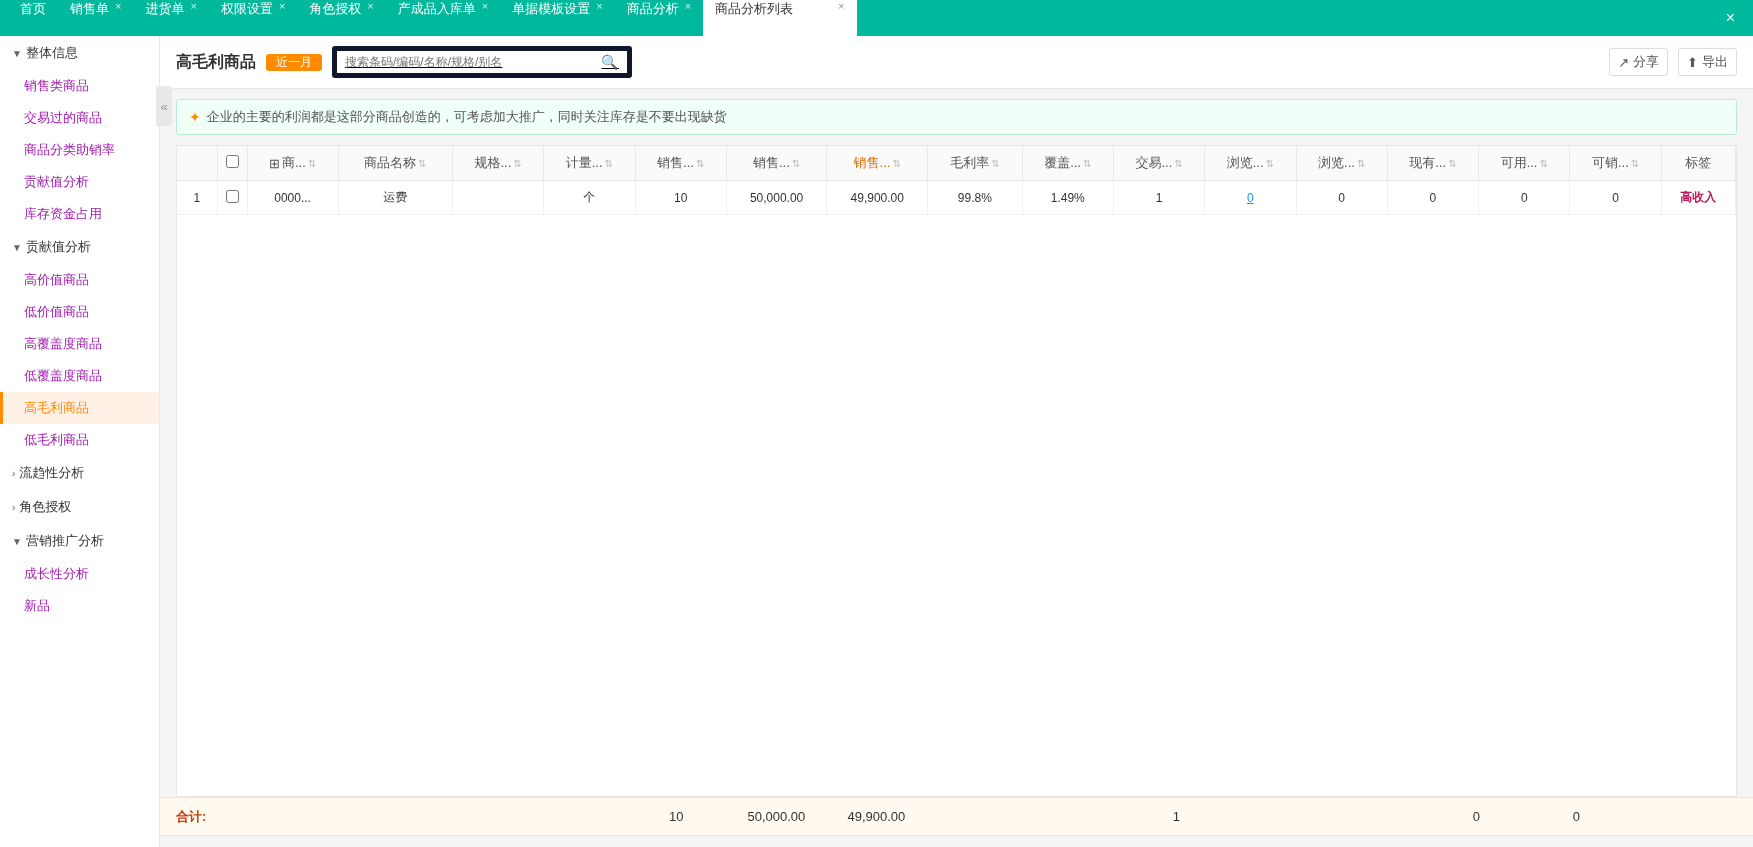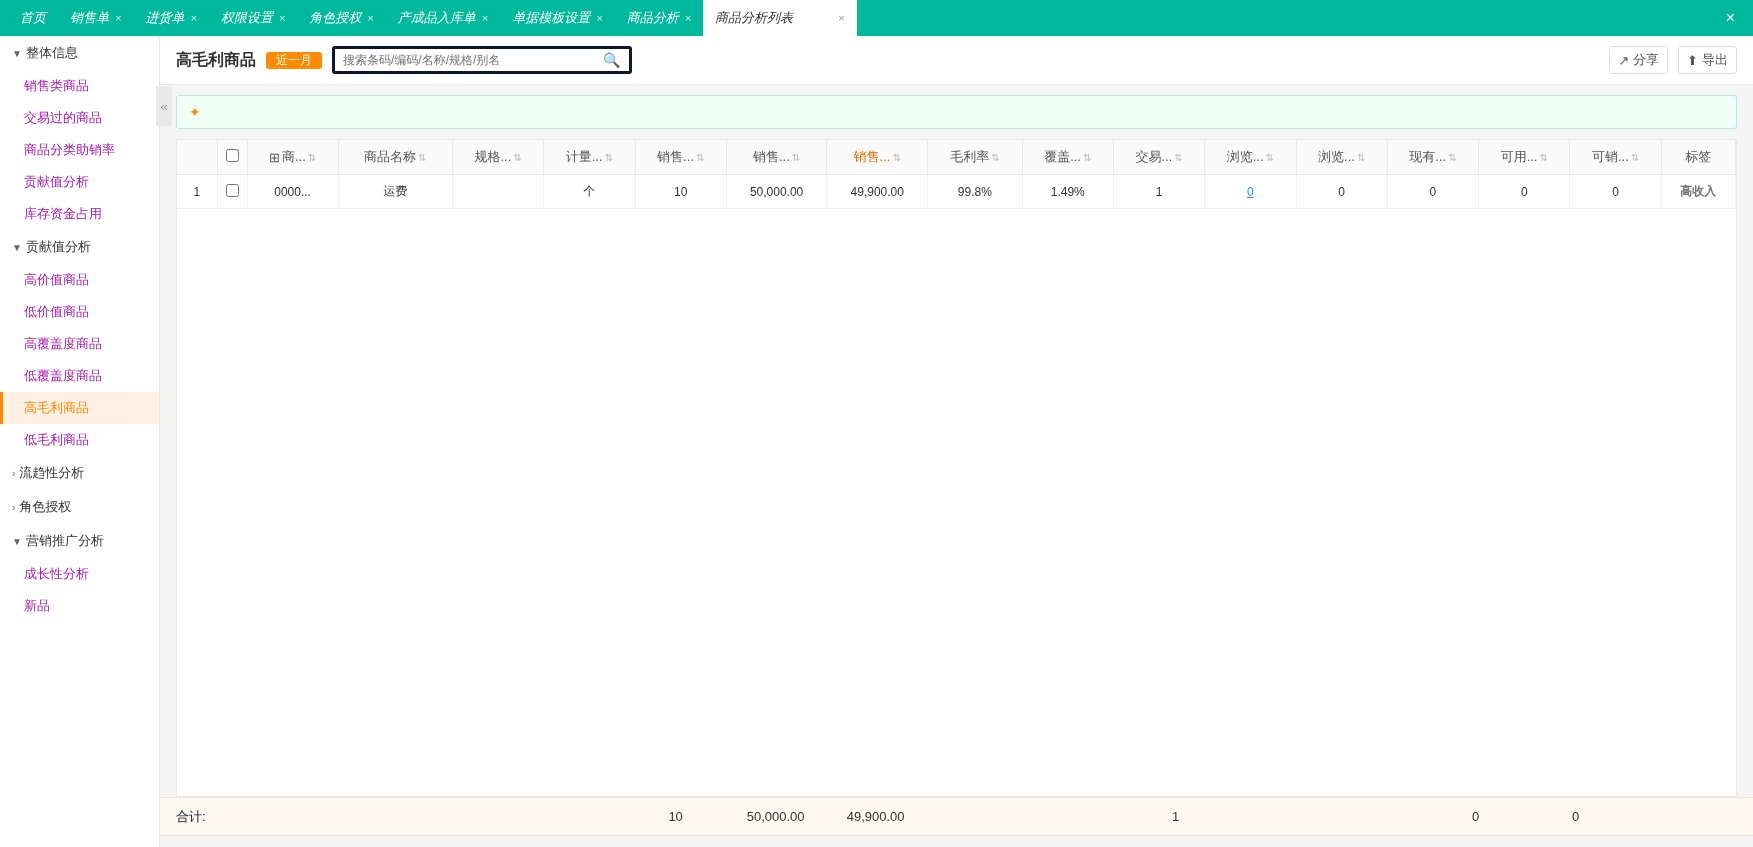--- a/index.html
+++ b/index.html
@@ -11,27 +11,26 @@
       display: flex;
       align-items: center;
       height: 36px;
       padding: 0 8px;
       color: white;
     }
     .top-nav .nav-item {
       padding: 0 12px;
       height: 36px;
       display: flex;
-      align-items: center;
+      align-items: flex-start;
       cursor: pointer;
       white-space: nowrap;
       font-size: 13px;
       color: white;
       position: relative;
-      font-style: italic;
     }
     .top-nav .nav-item.active {
       background: white;
       color: #333;
       gap: 39px;
     }
     .top-nav .nav-item .close-btn {
       margin-left: 6px;
       font-size: 11px;
       color: rgba(255,255,255,0.8);
@@ -126,25 +125,26 @@
       color: white;
       border: none;
       padding: 0 10px;
       border-radius: 3px;
       cursor: pointer;
       font-size: 12px;
     }
     .search-box {
       display: flex;
       align-items: center;
-      border: 3px solid #0f172a;
+      border: 5px solid #0f172a;
       border-radius: 3px;
       padding: 3px 8px;
       flex: 1;
       max-width: 300px;
+      text-decoration: underline;
     }
     .search-box input {
       border: none;
       outline: none;
       font-size: 12px;
       width: 100%;
       color: #999;
     }
     .search-icon { color: #999; font-size: 14px; cursor: pointer; }
     .header-spacer { flex: 1; }
@@ -213,35 +213,35 @@
     td {
       padding: 8px 6px;
       text-align: center;
       font-size: 12px;
       color: #333;
       border-bottom: 1px solid #f0f0f0;
       border-right: 1px solid #f0f0f0;
       white-space: nowrap;
     }
     td.text-link { color: #1890ff; cursor: pointer; text-decoration: underline; }
-    td.tag-high { color: #737373; font-weight: bold; }
+    td.tag-high { color: #be185d; font-weight: bold; }
 
     
     .table-footer {
       background: #fff9f0;
       border-top: 1px solid #e8e8e8;
       padding: 8px 16px;
       display: flex;
       align-items: center;
       gap: 20px;
       font-size: 12px;
       color: #333;
       min-height: 38px;
     }
-    .footer-label { font-weight: normal; color: #0f172a; margin-right: 10px; }
+    .footer-label { font-weight: bold; color: #c2410c; margin-right: 10px; }
     .footer-cell {
       min-width: 80px;
       text-align: center;
     }
 
     
     .bottom-bar {
       height: 12px;
       background: #f5f5f5;
       border-top: 1px solid #e8e8e8;
@@ -381,20 +381,21 @@
         <span>分享</span>
       </button>
       <button class="action-btn">
         <span>⬆</span>
         <span>导出</span>
       </button>
     </div>
 
     <div class="info-banner">
       <span class="info-icon">✦</span>
+      <span>企业的主要的利润都是这部分商品创造的，可考虑加大推广，同时关注库存是不要出现缺货</span>
     </div>
 
     <div class="table-wrapper">
       <table>
         <thead>
           <tr>
             <th></th>
             <th class="checkbox-cell">
               <input type="checkbox" style="">
             </th>

